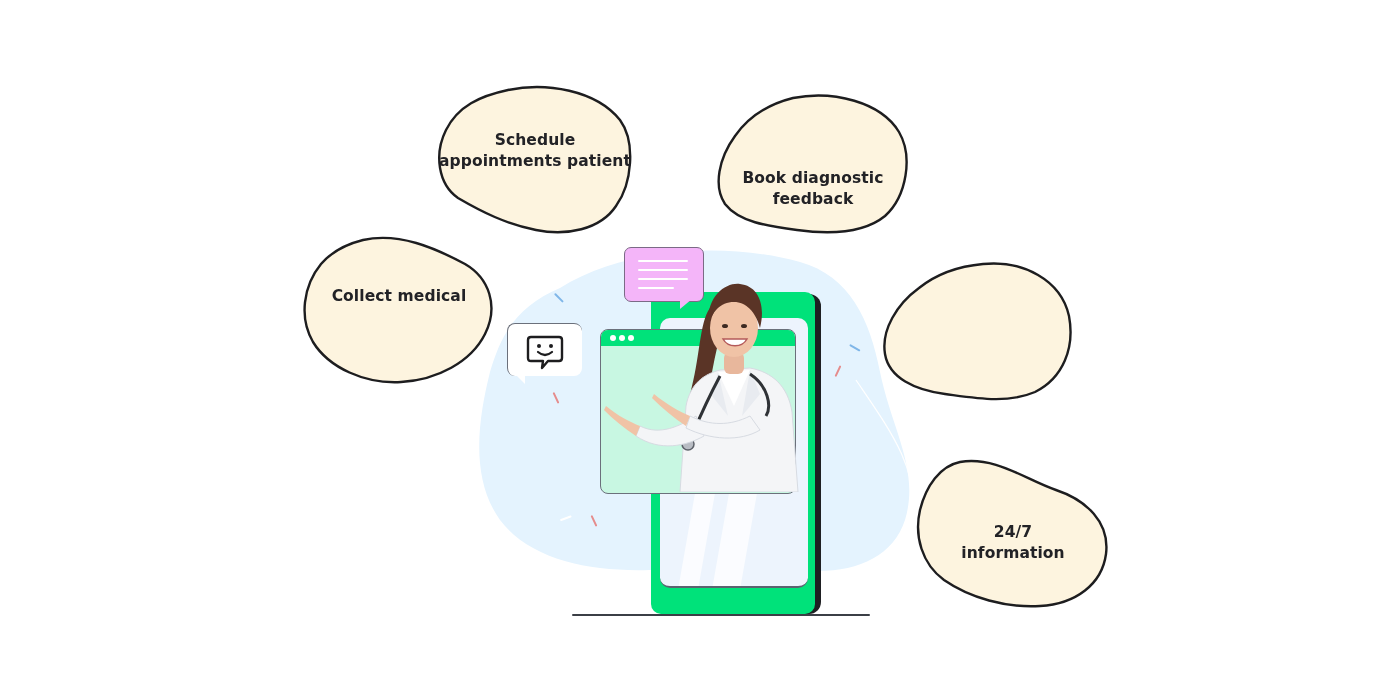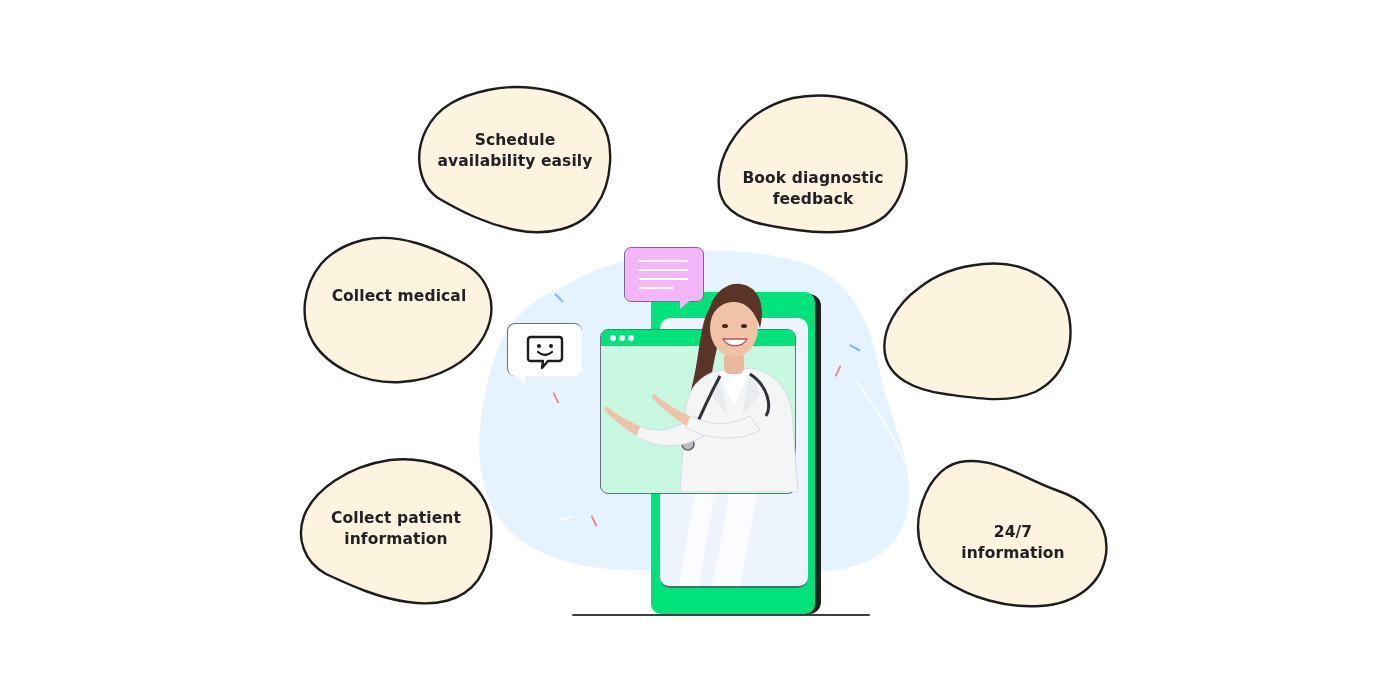--- a/index.html
+++ b/index.html
@@ -224,27 +224,27 @@
   <div class="speech-white">
     <svg style="position:absolute;left:18px;top:10px;" width="38" height="36" viewBox="0 0 38 36">
       <path d="M 5 3 L 33 3 Q 36 3 36 6 L 36 24 Q 36 27 33 27 L 22 27 L 16 34 L 17 27 L 5 27 Q 2 27 2 24 L 2 6 Q 2 3 5 3 Z" fill="none" stroke="#1d1d1f" stroke-width="2.4" stroke-linejoin="round"></path>
       <circle cx="13" cy="12" r="2" fill="#1d1d1f"></circle>
       <circle cx="25" cy="12" r="2" fill="#1d1d1f"></circle>
       <path d="M 12 18 Q 19 24 26 18" fill="none" stroke="#1d1d1f" stroke-width="2.2" stroke-linecap="round"></path>
     </svg>
   </div>
   <div class="speech-white-tail"></div>
 
-  <div class="blob-wrap" style="left:416px;top:84px;width:198px;height:152px;">
+  <div class="blob-wrap" style="left:436px;top:84px;width:198px;height:152px;">
     <svg width="198" height="152">
       <path d="M 72 6 C 110 -2, 160 6, 184 36 C 200 58, 196 100, 180 122 C 164 146, 130 152, 100 146 C 70 140, 46 128, 22 114 C 2 100, -2 70, 10 46 C 22 22, 44 12, 72 6 Z" fill="#fdf4df" stroke="#1d1d1f" stroke-width="2.4"></path>
     </svg>
     <div class="blob-label" style="top:46px;">
       <div>Schedule</div>
-      <div>availability easily</div>
+      <div>appointments patient</div>
     </div>
   </div>
 
   <div class="blob-wrap" style="left:717px;top:92px;width:192px;height:142px;">
     <svg width="192" height="142">
       <path d="M 76 6 C 116 -2, 164 10, 182 40 C 196 64, 190 104, 168 124 C 146 142, 110 142, 80 138 C 50 134, 22 130, 8 112 C -4 94, 2 66, 18 44 C 32 24, 52 12, 76 6 Z" fill="#fdf4df" stroke="#1d1d1f" stroke-width="2.4"></path>
     </svg>
     <div class="blob-label" style="top:48px;margin-top:28px;">
       <div>Book diagnostic</div>
       <div>feedback</div>
@@ -259,29 +259,20 @@
       <div>Collect medical</div>
     </div>
   </div>
 
   <div class="blob-wrap" style="left:883px;top:260px;width:190px;height:142px;">
     <svg width="190" height="142">
       <path d="M 100 4 C 140 0, 178 20, 186 56 C 192 88, 180 118, 152 132 C 124 144, 92 138, 62 134 C 32 130, 6 118, 2 94 C -2 70, 14 44, 36 28 C 56 12, 78 6, 100 4 Z" fill="#fdf4df" stroke="#1d1d1f" stroke-width="2.4"></path>
     </svg>
   </div>
 
-  <div class="blob-wrap" style="left:298px;top:456px;width:196px;height:150px;">
-    <svg width="196" height="150">
-      <path d="M 92 4 C 126 0, 166 12, 184 40 C 198 62, 196 100, 180 124 C 164 146, 136 150, 110 146 C 80 142, 54 130, 28 118 C 6 106, -2 82, 6 60 C 16 34, 50 10, 92 4 Z" fill="#fdf4df" stroke="#1d1d1f" stroke-width="2.4"></path>
-    </svg>
-    <div class="blob-label" style="top:52px;">
-      <div>Collect patient</div>
-      <div>information</div>
-    </div>
-  </div>
 
   <div class="blob-wrap" style="left:916px;top:458px;width:194px;height:150px;">
     <svg width="194" height="150">
       <path d="M 44 4 C 80 -2, 110 22, 140 32 C 170 42, 194 64, 190 96 C 186 126, 160 146, 124 148 C 90 150, 54 140, 28 122 C 6 106, -2 78, 4 52 C 10 28, 24 8, 44 4 Z" fill="#fdf4df" stroke="#1d1d1f" stroke-width="2.4"></path>
     </svg>
     <div class="blob-label" style="top:64px;">
       <div>24/7</div>
       <div>information</div>
     </div>
   </div>

